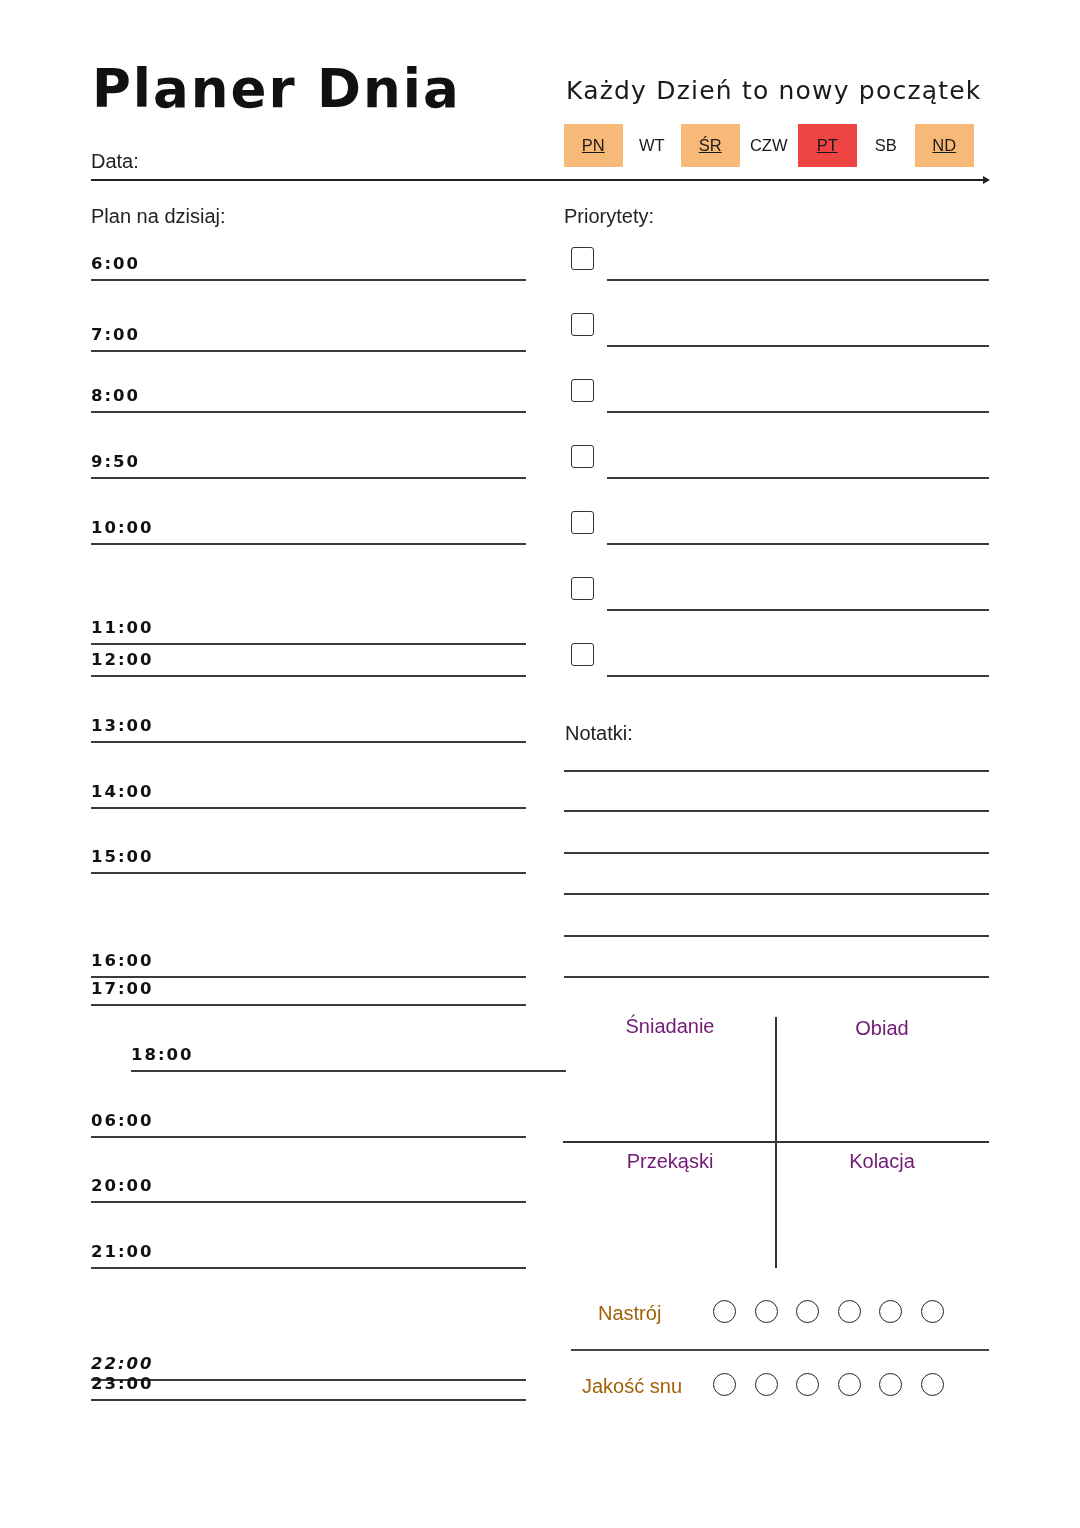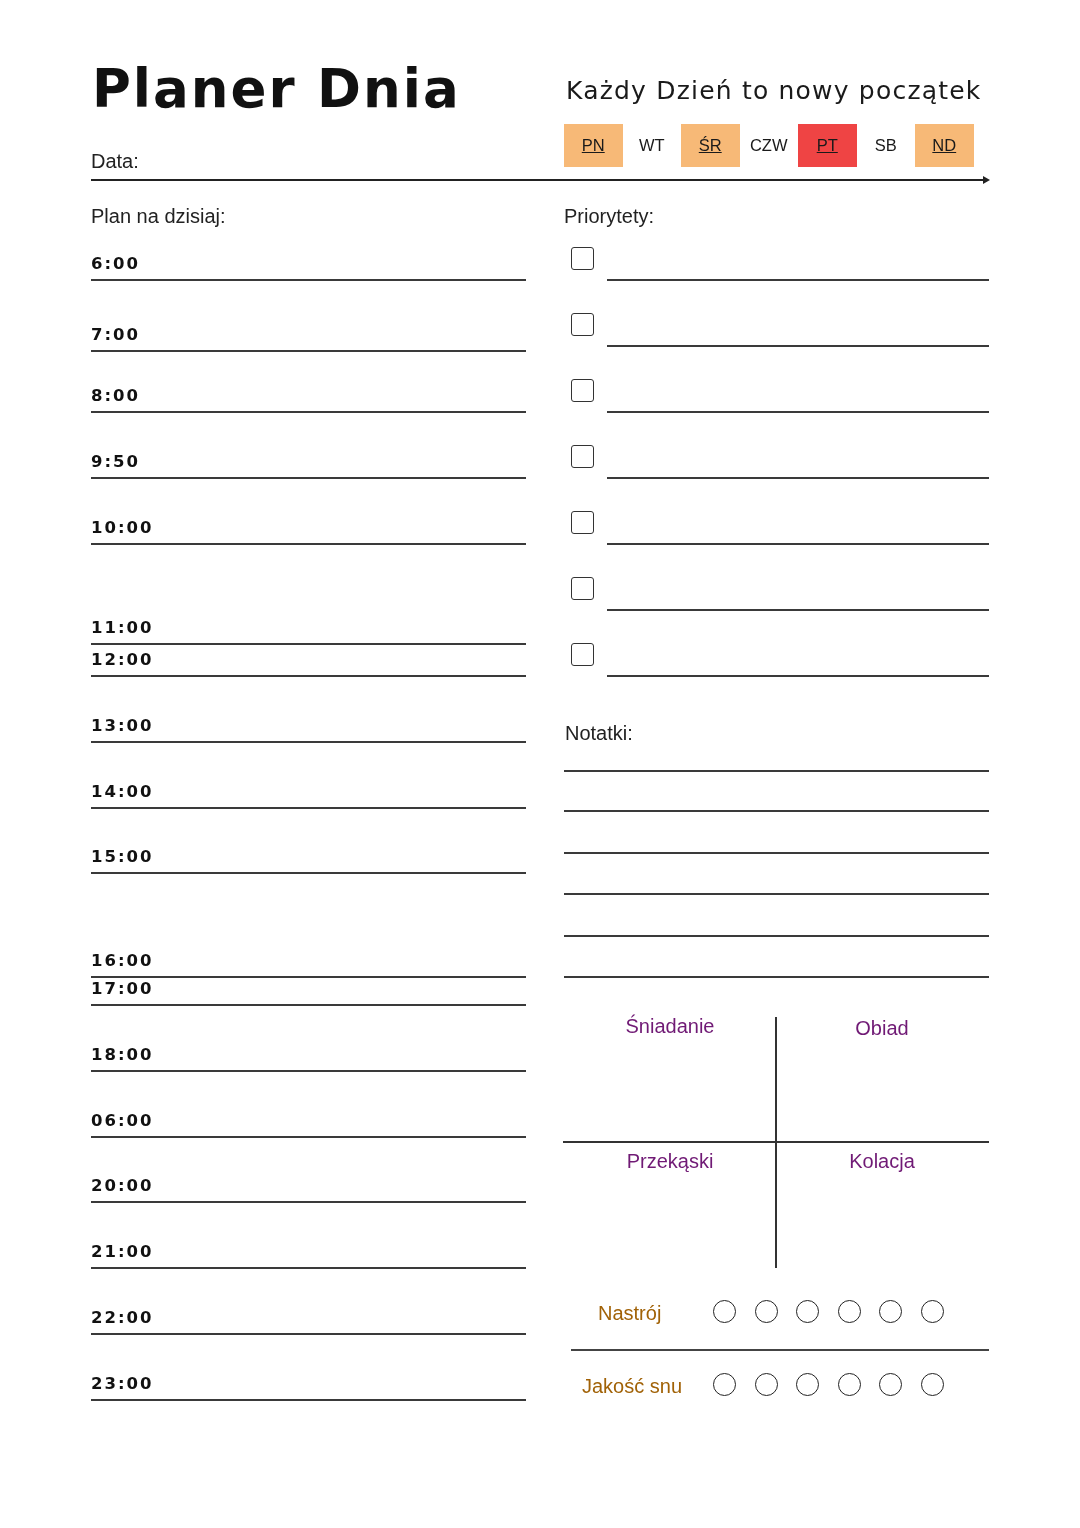--- a/index.html
+++ b/index.html
@@ -102,37 +102,37 @@
     <span class="ln"></span>
   </div>
 <div class="abs hour" style="top:912px;">
     <span class="lbl">16:00</span>
     <span class="ln"></span>
   </div>
 <div class="abs hour" style="top:940px;">
     <span class="lbl">17:00</span>
     <span class="ln"></span>
   </div>
-<div class="abs hour" style="top:1006px;">
+<div class="abs hour" style="top:1006px;margin-left:40px;">
     <span class="lbl">18:00</span>
     <span class="ln"></span>
   </div>
 <div class="abs hour" style="top:1072px;">
     <span class="lbl">06:00</span>
     <span class="ln"></span>
   </div>
 <div class="abs hour" style="top:1137px;">
     <span class="lbl">20:00</span>
     <span class="ln"></span>
   </div>
 <div class="abs hour" style="top:1203px;">
     <span class="lbl">21:00</span>
     <span class="ln"></span>
   </div>
-<div class="abs hour" style="top:1269px;">
+<div class="abs hour" style="top:1315px;font-style:italic;">
     <span class="lbl">22:00</span>
     <span class="ln"></span>
   </div>
 <div class="abs hour" style="top:1335px;">
     <span class="lbl">23:00</span>
     <span class="ln"></span>
   </div>
 
 <div class="abs section-label" style="left:564px;top:205px;">Priorytety:</div>
 

